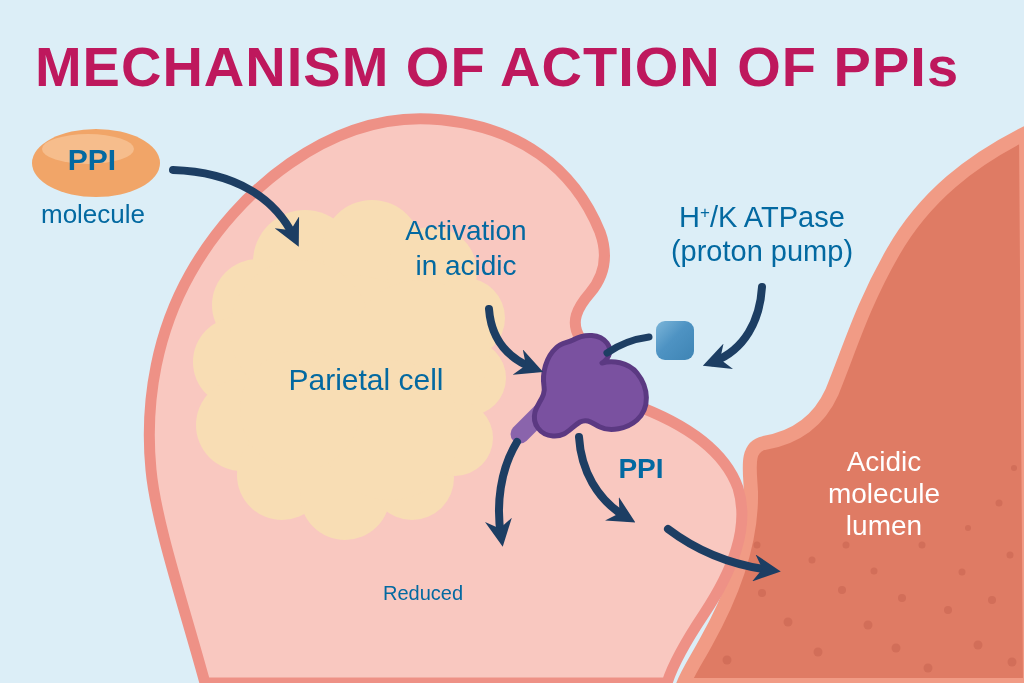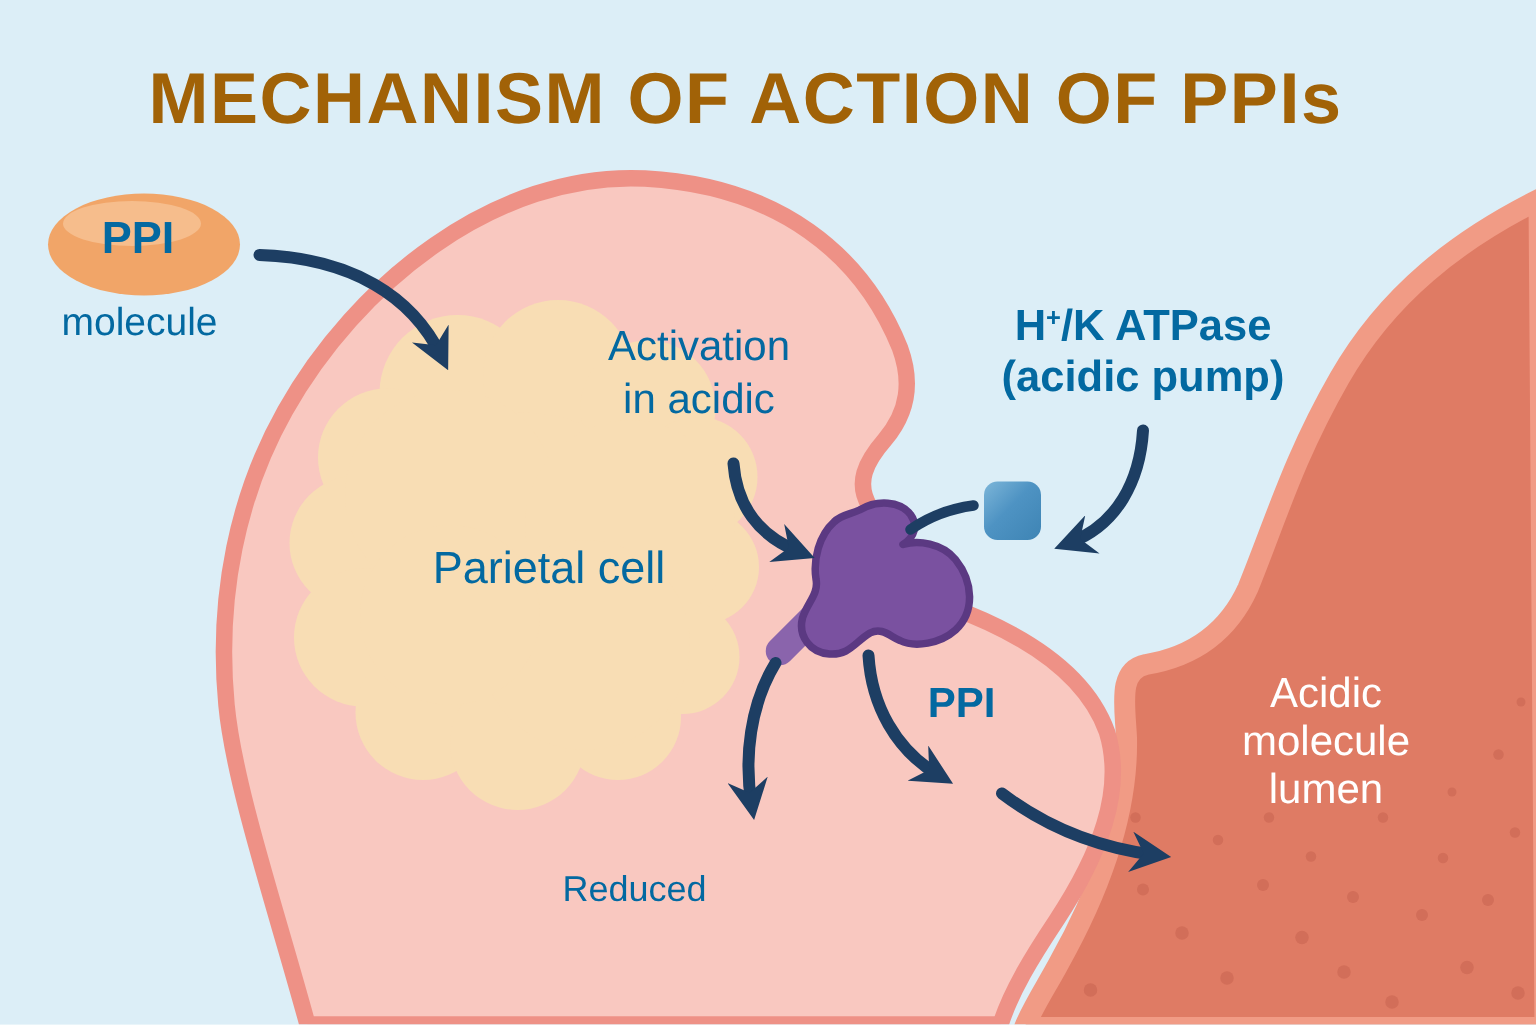--- a/index.html
+++ b/index.html
@@ -14,31 +14,31 @@
   .label{
     position:absolute;
     transform:translate(-50%,-50%);
     text-align:center;
     color:#0369a1;
     white-space:nowrap;
     line-height:1.22;
   }
   .title{
     left:497px;top:67px;
-    font-size:48px;font-weight:700;letter-spacing:1px;
-    color:#a16207;
+    font-size:56px;font-weight:700;letter-spacing:1px;
+    color:#be185d;
   }
   .lbl-ppi-molecule-name{left:92px;top:160px;font-size:30px;font-weight:700;}
   .lbl-molecule{left:93px;top:215px;font-size:26px;font-weight:500;}
   .lbl-activation{left:466px;top:248px;font-size:28px;font-weight:500;line-height:35px;}
-  .lbl-atpase{left:762px;top:232px;font-size:29px;font-weight:700;line-height:34px;text-align:center;}
+  .lbl-atpase{left:762px;top:232px;font-size:29px;font-weight:400;line-height:34px;text-align:center;}
   .lbl-atpase sup{font-size:17px;vertical-align:9px;}
   .lbl-parietal{left:366px;top:380px;font-size:30px;font-weight:500;}
   .lbl-ppi-pump{left:641px;top:469px;font-size:28px;font-weight:700;}
-  .lbl-reduced{left:423px;top:593px;font-size:24px;font-weight:500;line-height:35px;}
+  .lbl-reduced{left:423px;top:593px;font-size:20px;font-weight:500;line-height:35px;}
   .lbl-lumen{left:884px;top:494px;font-size:28px;font-weight:500;line-height:32px;color:#ffffff;}
 </style>
 </head>
 <body>
 
 <div class="stage">
 
   <svg width="1024" height="683" viewBox="0 0 1024 683">
     <defs>
       <marker id="ah" viewBox="0 0 10 10" refX="6" refY="5" markerWidth="3.4" markerHeight="3.4" orient="auto-start-reverse" markerUnits="strokeWidth">
@@ -157,21 +157,21 @@
   <div class="label lbl-ppi-molecule-name">PPI</div>
   <div class="label lbl-molecule">molecule</div>
 
   <div class="label lbl-activation">
     <div>Activation</div>
     <div>in acidic</div>
   </div>
 
   <div class="label lbl-atpase">
     <div><span>H</span><sup>+</sup><span>/K ATPase</span></div>
-    <div>(acidic pump)</div>
+    <div>(proton pump)</div>
   </div>
 
   <div class="label lbl-parietal">Parietal cell</div>
 
   <div class="label lbl-ppi-pump">PPI</div>
 
   <div class="label lbl-reduced">
     <div>Reduced</div>
   </div>
 

